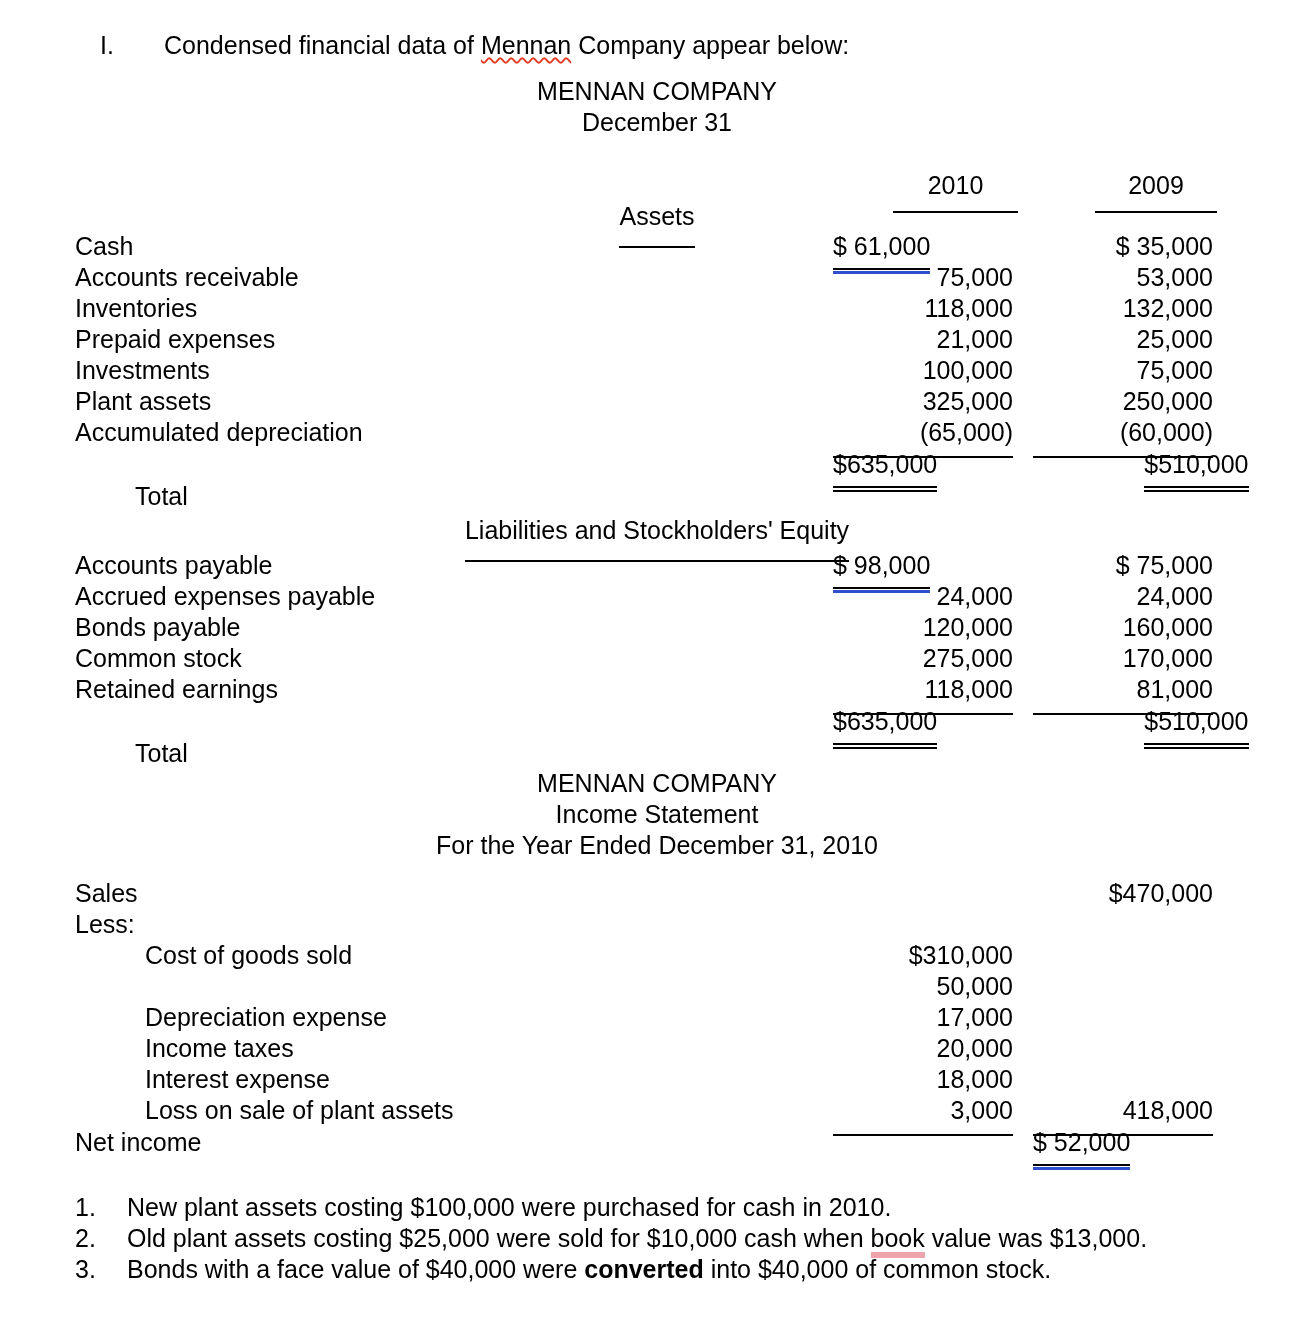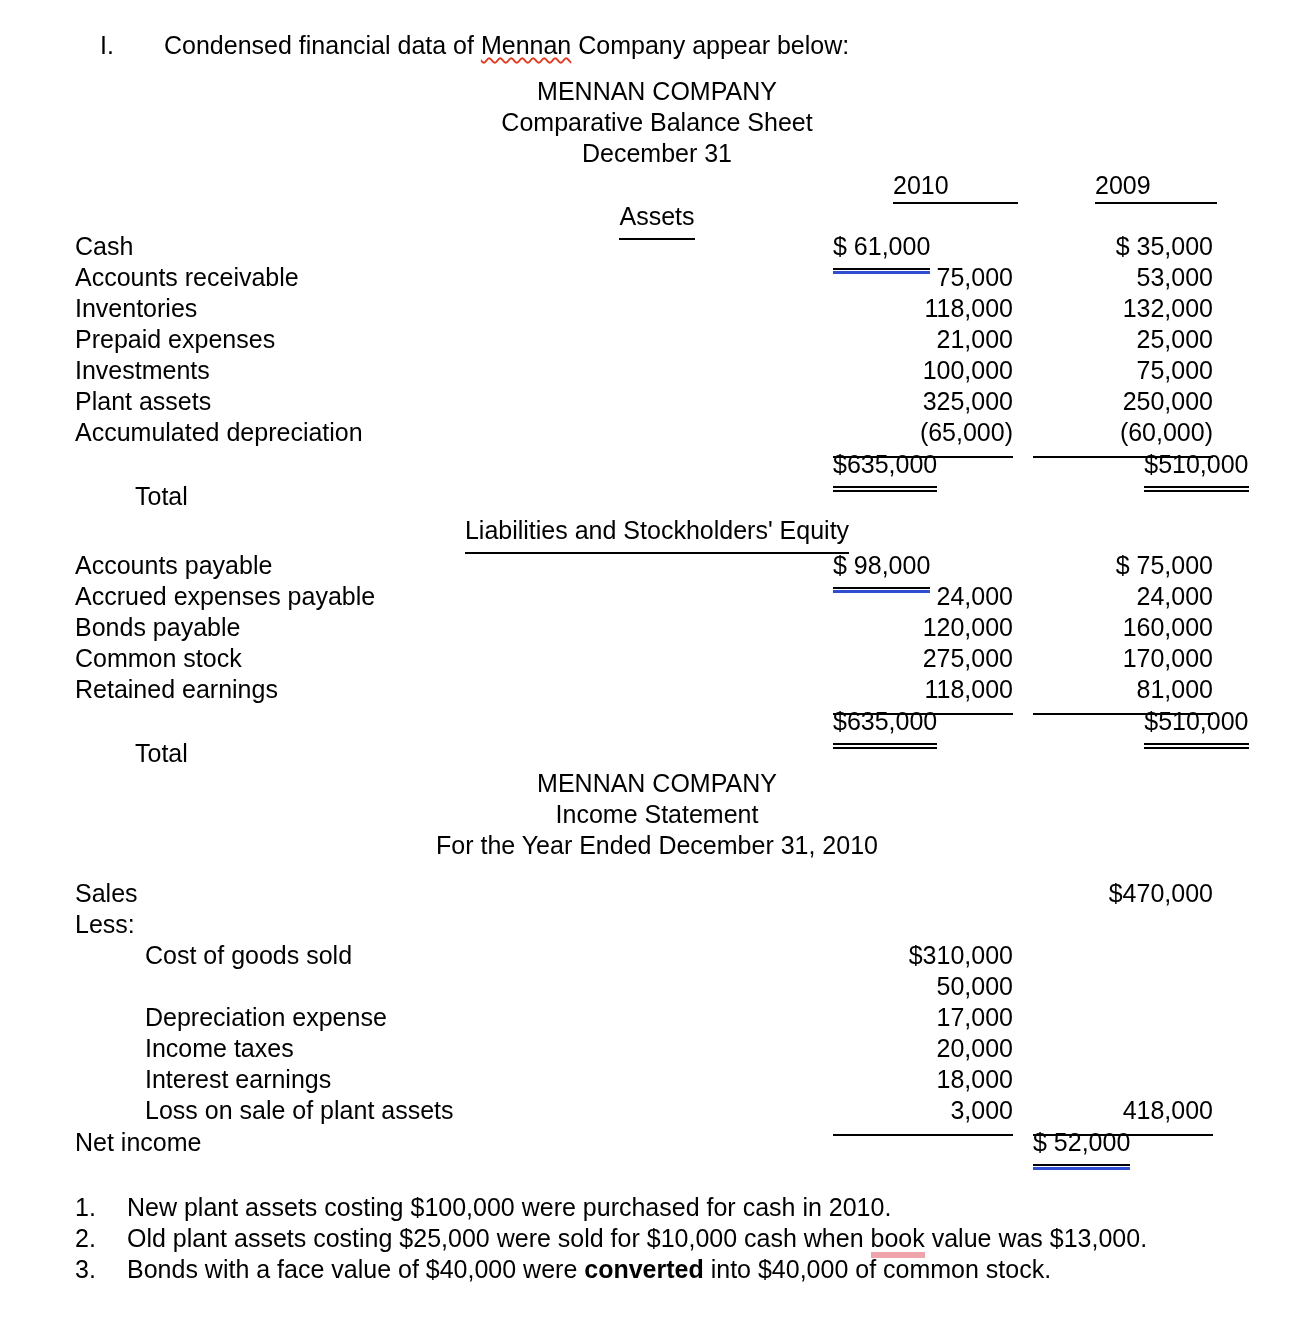--- a/index.html
+++ b/index.html
@@ -50,37 +50,37 @@
   
   .colhead {
     position: absolute;
     top: 170px;
     left: 0;
     width: 1314px;
     height: 34px;
   }
   .yr {
     position: absolute;
-    text-align: left;
-    border-bottom: 2.5px solid #000;
-    padding-bottom: 1px;
+    text-align: center;
+    border-bottom: 2.5px solid #000;
+    padding-bottom: 10px;
   }
   .yr.y2010 { left: 893px; width: 125px; }
   .yr.y2009 { left: 1095px; width: 122px; }
 
   
   .sect {
     position: absolute;
     left: 0;
     width: 1314px;
     text-align: center;
   }
   .sect span {
     border-bottom: 2.5px solid #000;
-    padding-bottom: 8px;
+    padding-bottom: 16px;
   }
   .sect.assets { top: 201px; padding-right: 2px; }
   .sect.liab   { top: 515px; padding-right: 2px; }
 
   
   .row {
     position: absolute;
     left: 0;
     width: 1314px;
     height: 31px;
@@ -166,21 +166,20 @@
 </style>
 </head>
 <body>
 
 <div class="intro">
   <span class="num">I.</span><span>Condensed financial data of </span><span class="misspelled">Mennan</span><span> Company appear below:</span>
 </div>
 
 <div class="stmt-head bal">
   <span class="head-line">MENNAN COMPANY</span>
-  <span class="head-line">Comparative Balance Sheet</span>
   <span class="head-line">December 31</span>
 </div>
 
 <div class="colhead">
   <span class="yr y2010">2010</span>
   <span class="yr y2009">2009</span>
 </div>
 
 <div class="sect assets">
   <span>Assets</span>
@@ -285,21 +284,21 @@
 </div>
 <div class="row" style="top:1002px">
   <span class="lbl ind2">Depreciation expense</span>
   <span class="amt c1">17,000</span>
 </div>
 <div class="row" style="top:1033px">
   <span class="lbl ind2">Income taxes</span>
   <span class="amt c1">20,000</span>
 </div>
 <div class="row" style="top:1064px">
-  <span class="lbl ind2">Interest earnings</span>
+  <span class="lbl ind2">Interest expense</span>
   <span class="amt c1">18,000</span>
 </div>
 <div class="row" style="top:1095px">
   <span class="lbl ind2">Loss on sale of plant assets</span>
   <span class="amt c1 ul-single">3,000</span>
   <span class="amt c2 ul-single">418,000</span>
 </div>
 <div class="row" style="top:1127px">
   <span class="lbl">Net income</span>
   <span class="amt c2 ul-blue">$  52,000</span>

